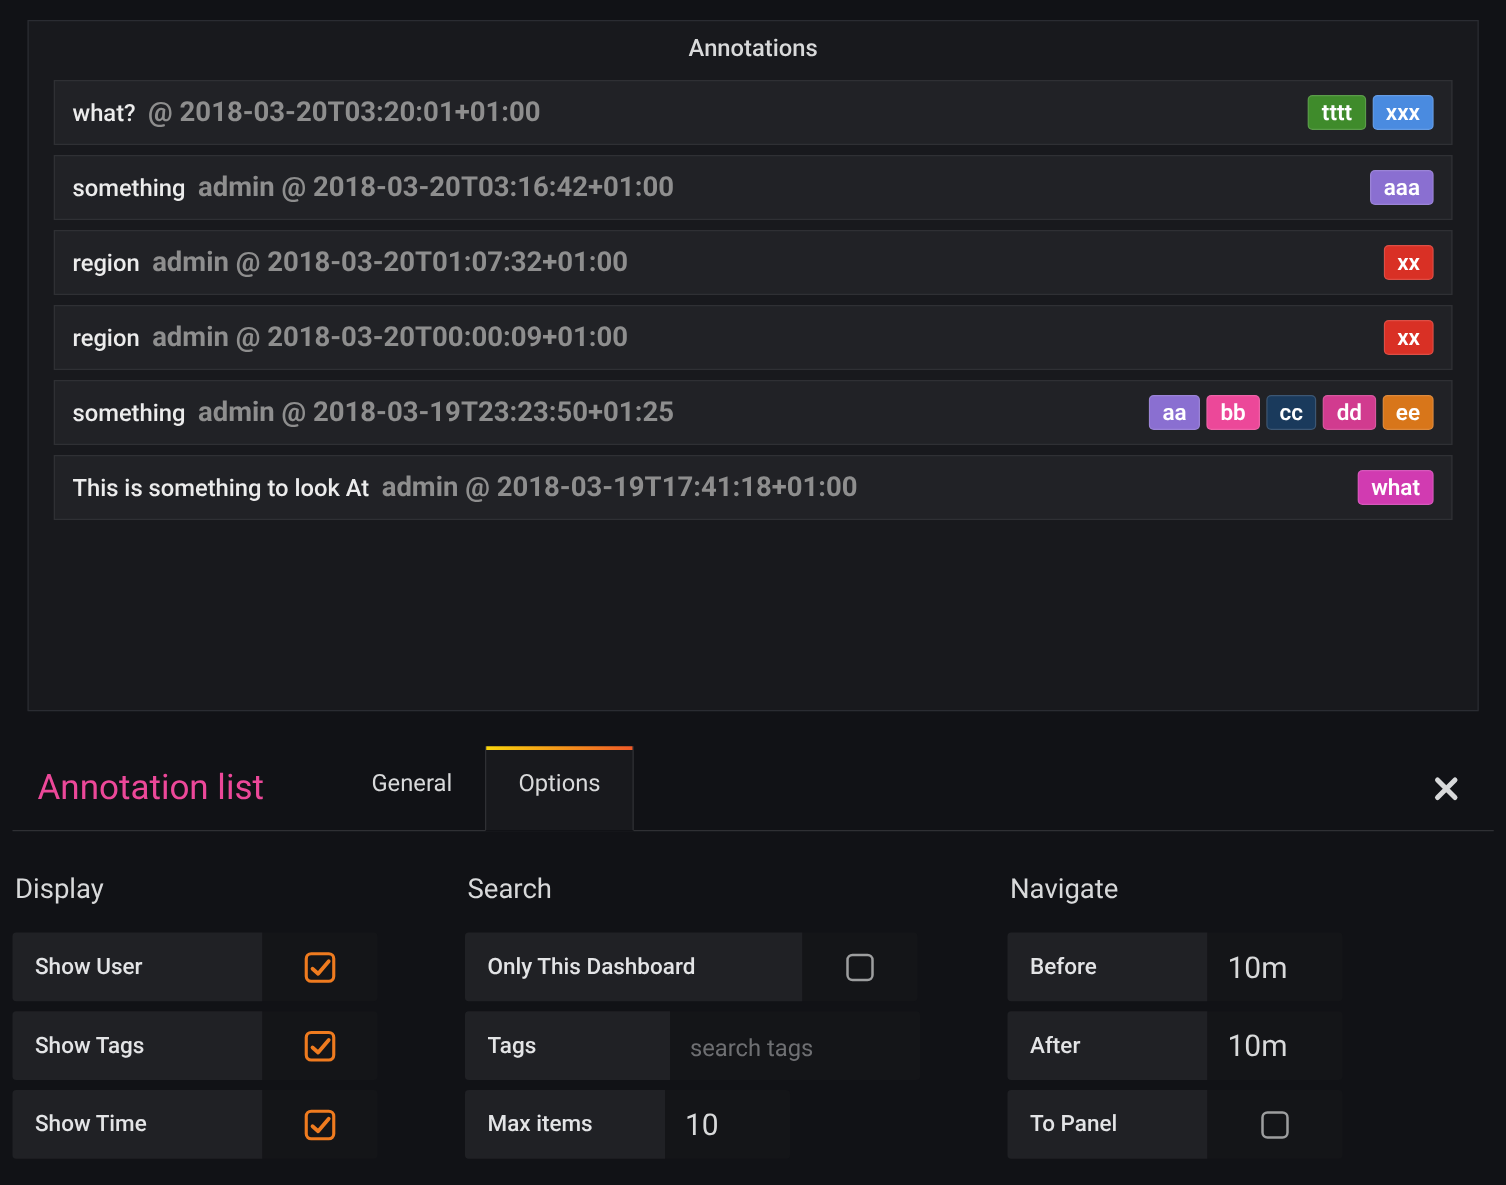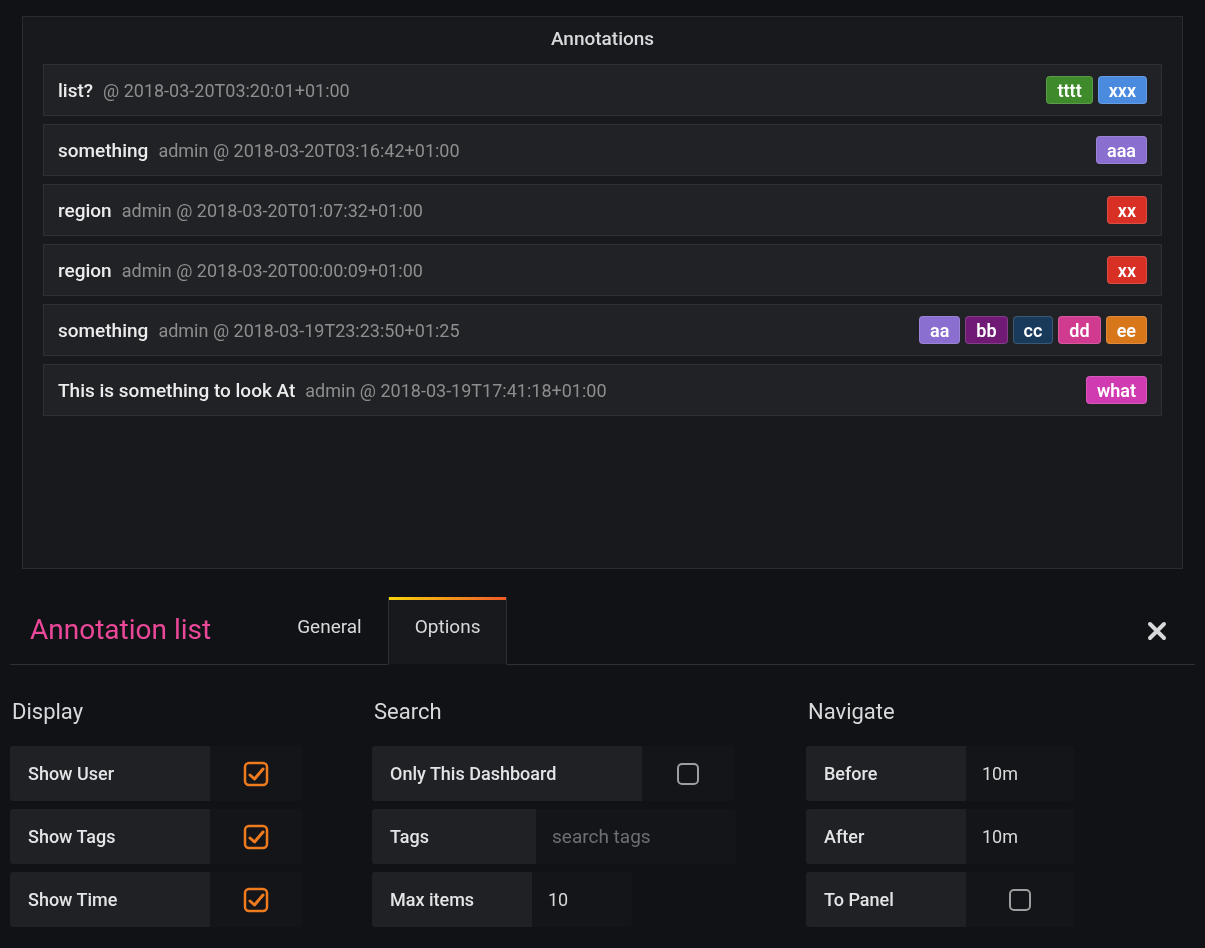--- a/index.html
+++ b/index.html
@@ -37,22 +37,22 @@
     padding: 0 14px;
   }
   .anno-title {
     color: #ececec;
     font-size: 19px;
     font-weight: 500;
     margin-right: 10px;
   }
   .anno-meta {
     color: #8e8e8e;
-    font-size: 18px;
-    font-weight: 400;
+    font-size: 22px;
+    font-weight: 700;
   }
   .spacer { flex: 1; }
   .tag {
     display: inline-flex;
     align-items: center;
     justify-content: center;
     height: 28px;
     padding: 0 10px;
     border-radius: 4px;
     font-size: 18px;
@@ -136,21 +136,21 @@
     align-items: center;
     padding: 0 18px;
     height: 55px;
     border-radius: 3px 0 0 3px;
   }
   .form-control {
     background: #141518;
     color: #d8d9da;
     border: none;
     height: 55px;
-    font-size: 18px;
+    font-size: 24px;
     padding: 0 16px;
     border-radius: 0 3px 3px 0;
     font-family: inherit;
   }
   .form-control::placeholder { color: #6e6f72; font-size: 19px; }
   .check-cell, .check-cell-empty {
     background: #141518;
     height: 55px;
     width: 90px;
     display: flex;
@@ -178,21 +178,21 @@
   .col-nav .val-input { width: 108px; }
   .col-nav .check-cell-empty { width: 108px; }
 </style>
 </head>
 <body>
 
 <div class="panel-outer">
   <div class="panel-title">Annotations</div>
   <div class="rows" id="rows">
       <div class="anno-row">
-        <span class="anno-title">list?</span>
+        <span class="anno-title">what?</span>
         <span class="anno-meta">@ 2018-03-20T03:20:01+01:00</span>
         <span class="spacer"></span>
         <span class="tag" style="background: rgb(63, 139, 43);">tttt</span>
         <span class="tag" style="background: rgb(74, 139, 224);">xxx</span>
       </div>
       <div class="anno-row">
         <span class="anno-title">something</span>
         <span class="anno-meta">admin @ 2018-03-20T03:16:42+01:00</span>
         <span class="spacer"></span>
         <span class="tag" style="background: rgb(138, 111, 209);">aaa</span>
@@ -207,21 +207,21 @@
         <span class="anno-title">region</span>
         <span class="anno-meta">admin @ 2018-03-20T00:00:09+01:00</span>
         <span class="spacer"></span>
         <span class="tag" style="background: rgb(217, 48, 37);">xx</span>
       </div>
       <div class="anno-row">
         <span class="anno-title">something</span>
         <span class="anno-meta">admin @ 2018-03-19T23:23:50+01:25</span>
         <span class="spacer"></span>
         <span class="tag" style="background: rgb(138, 111, 209);">aa</span>
-        <span class="tag" style="background: #701a75;">bb</span>
+        <span class="tag" style="background: #ec4899;">bb</span>
         <span class="tag" style="background: rgb(26, 58, 92);">cc</span>
         <span class="tag" style="background: rgb(209, 59, 143);">dd</span>
         <span class="tag" style="background: rgb(216, 118, 26);">ee</span>
       </div>
       <div class="anno-row">
         <span class="anno-title">This is something to look At</span>
         <span class="anno-meta">admin @ 2018-03-19T17:41:18+01:00</span>
         <span class="spacer"></span>
         <span class="tag" style="background: rgb(209, 59, 177);">what</span>
       </div>

